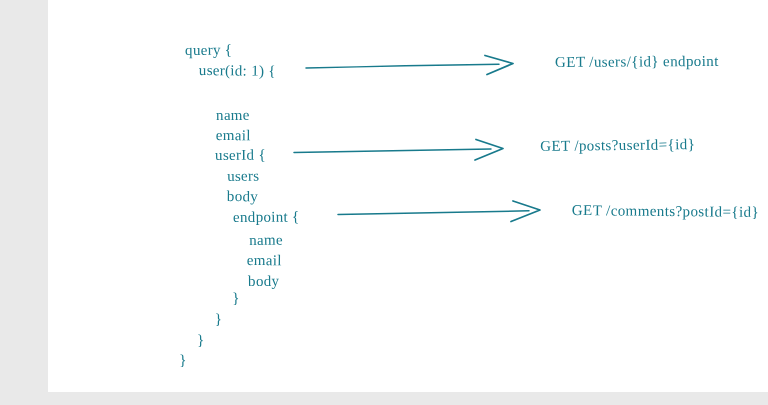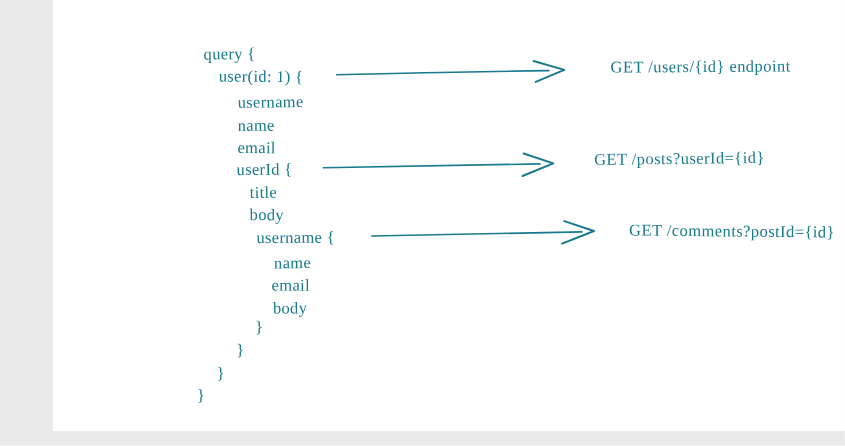--- a/index.html
+++ b/index.html
@@ -36,27 +36,26 @@
       <path class="head" d="M428,139.5 L455,148.5 L427,160"></path>
     </g>
     <g>
       <path class="shaft" d="M290,214.5 Q 390,212.5 481,210.8"></path>
       <path class="head" d="M465,201 L492,210 L463,221.5"></path>
     </g>
   </svg>
 
   <div class="txt rC" style="left:137px; top:42px">query {</div>
   <div class="txt rB" style="left:151px; top:62px">user(id: 1) {</div>
-  <div class="txt rA" style="left:168px; top:86px">username</div>
   <div class="txt rC" style="left:168px; top:107px">name</div>
   <div class="txt rB" style="left:168px; top:127px">email</div>
   <div class="txt rC" style="left:167px; top:147px">userId {</div>
-  <div class="txt rA" style="left:179px; top:168px">title</div>
+  <div class="txt rA" style="left:179px; top:168px">users</div>
   <div class="txt rB" style="left:179px; top:188px">body</div>
-  <div class="txt rC" style="left:185px; top:209px">username {</div>
+  <div class="txt rC" style="left:185px; top:209px">endpoint {</div>
   <div class="txt rA" style="left:201px; top:232px">name</div>
   <div class="txt rB" style="left:199px; top:252px">email</div>
   <div class="txt rC" style="left:200px; top:273px">body</div>
   <div class="txt rA" style="left:184px; top:290px">}</div>
   <div class="txt rB" style="left:167px; top:311px">}</div>
   <div class="txt rC" style="left:149px; top:332px">}</div>
   <div class="txt rA" style="left:131px; top:352px">}</div>
 
   <div class="txt ep rC" style="left:507px; top:54px">GET /users/{id} endpoint</div>
   <div class="txt ep rA" style="left:492px; top:138px">GET /posts?userId={id}</div>

